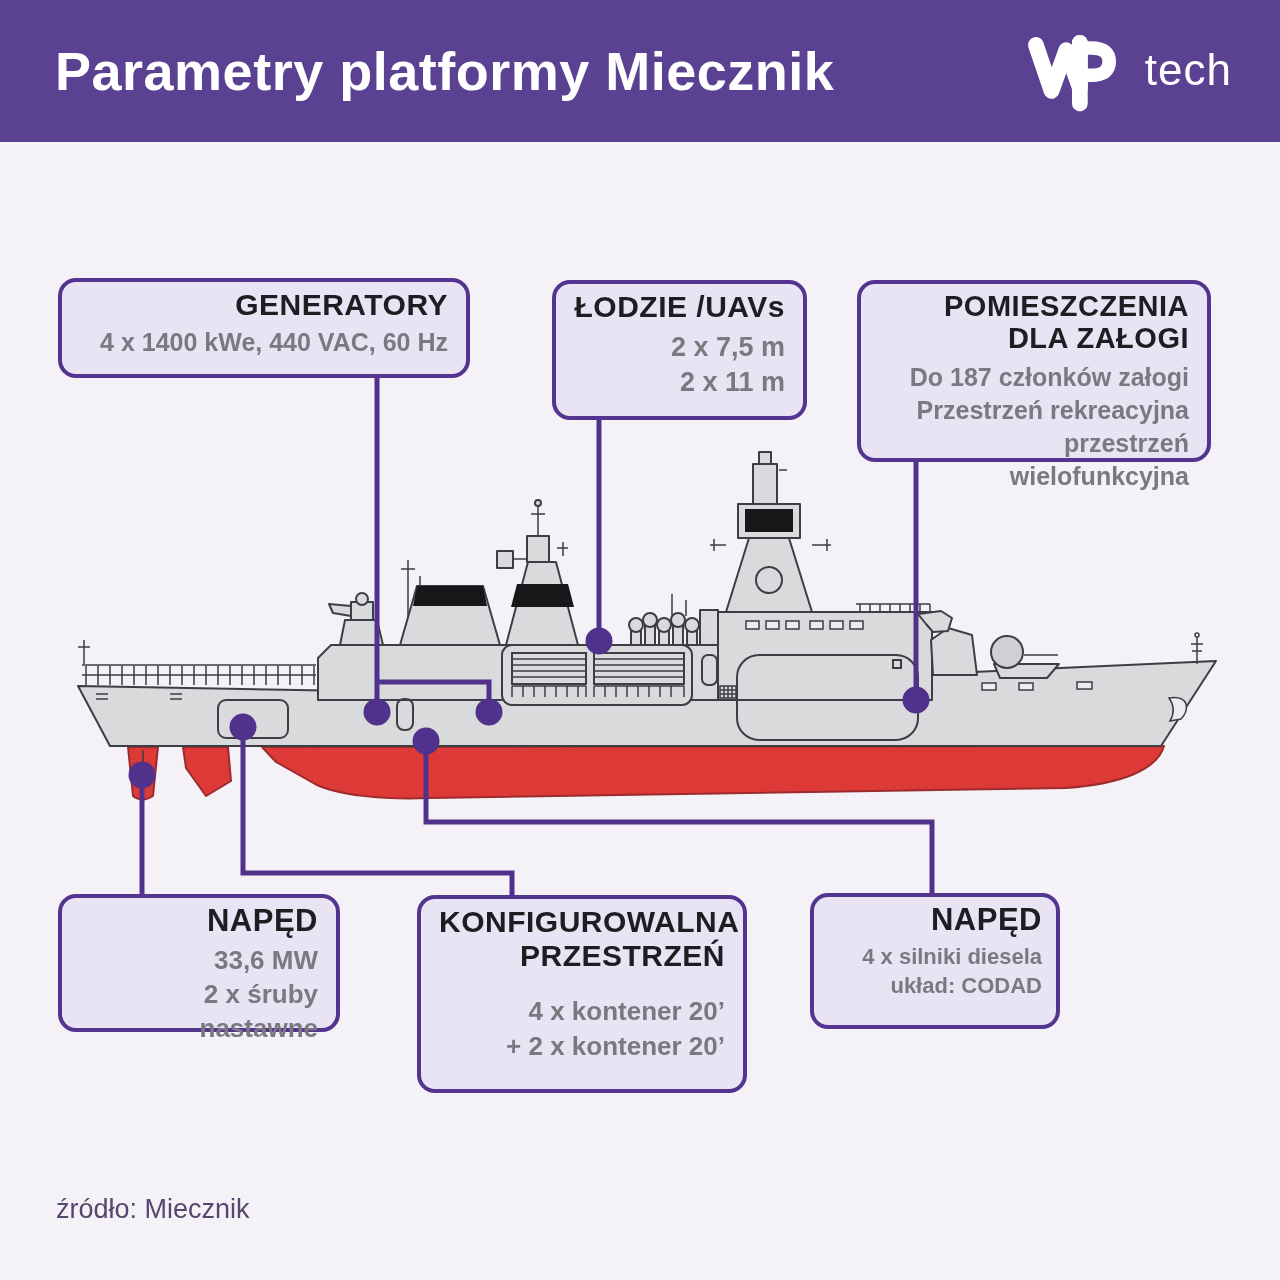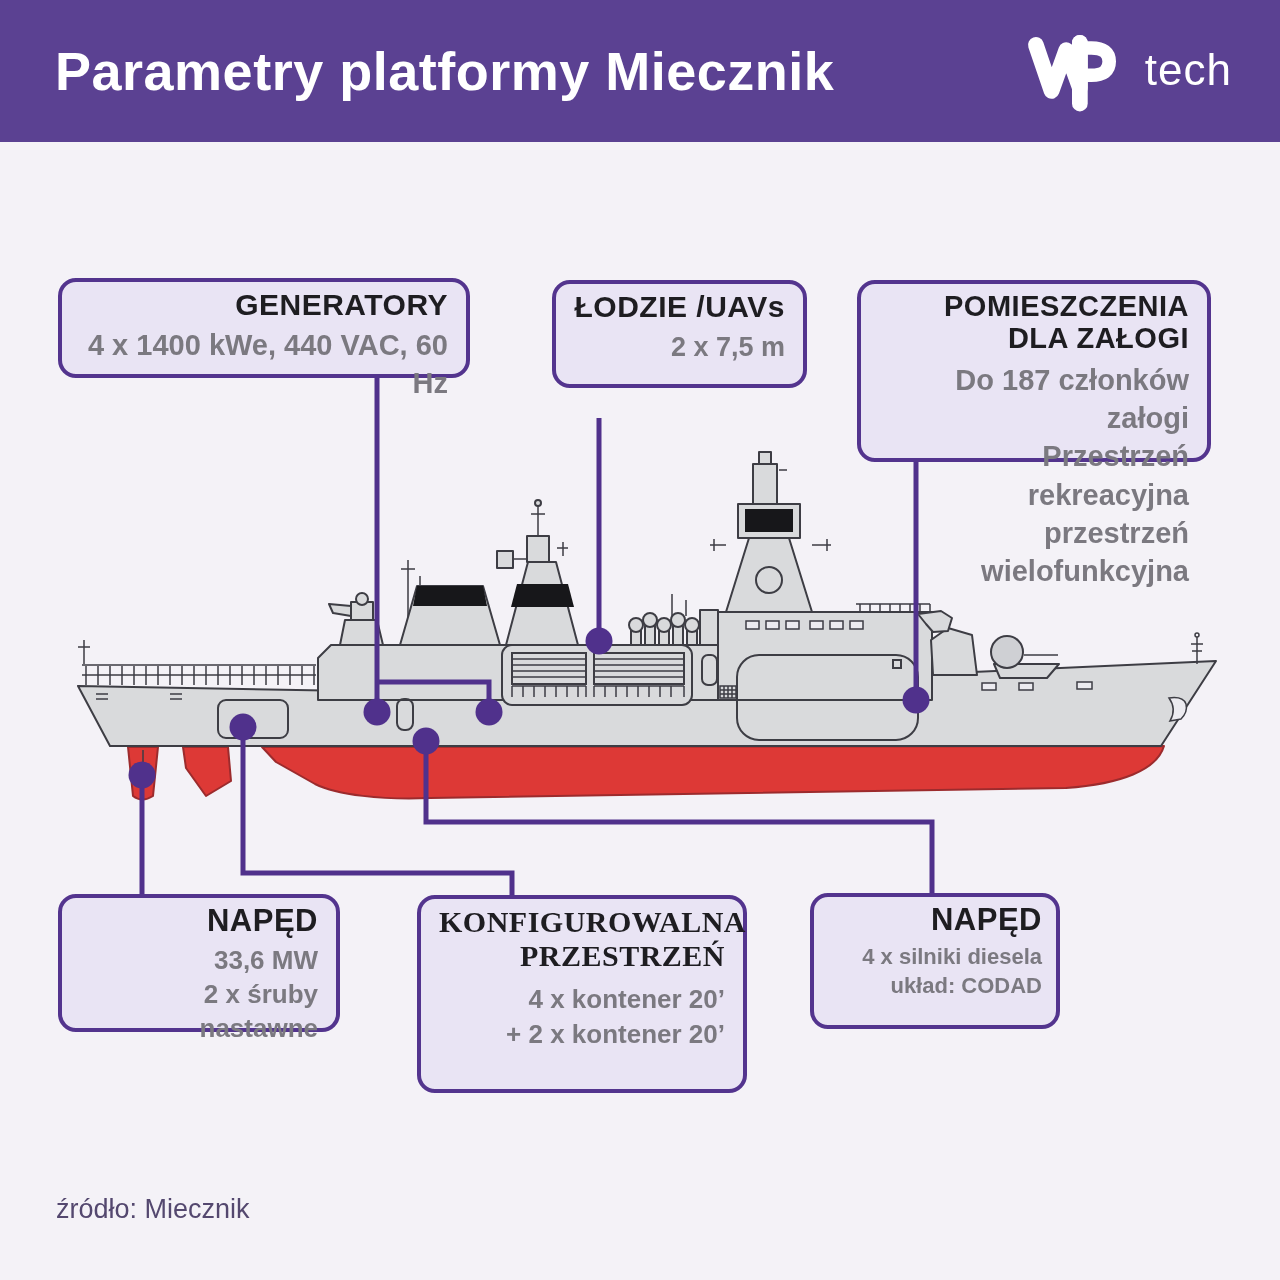--- a/index.html
+++ b/index.html
@@ -27,33 +27,33 @@
   .wbowl{fill:none; stroke:#fff; stroke-width:13; stroke-linecap:round;}
   .brand-suffix{color:#fff; font-size:44px; font-weight:500; margin-left:14px; letter-spacing:1px;}
   
   .callout{
     position:absolute; box-sizing:border-box;
     background:var(--box-bg); border:4px solid var(--box-border); border-radius:18px;
     display:flex; flex-direction:column; justify-content:flex-start;
     text-align:right; padding:6px 18px;
   }
   .callout h3{margin:0; font-size:30px; line-height:1.12; color:var(--title-color); letter-spacing:.5px;}
-  .callout p{margin:0; font-weight:bold; color:var(--body-color); font-size:29px; line-height:1.32;}
+  .callout p{margin:0; font-weight:bold; color:var(--body-color); font-size:25px; line-height:1.32;}
   #box-generatory{left:58px; top:278px; width:412px; height:100px;}
   #box-generatory h3{margin-bottom:4px;}
-  #box-lodzie{left:552px; top:280px; width:255px; height:108px;}
+  #box-lodzie{left:552px; top:280px; width:255px; height:140px;}
   #box-lodzie h3{margin-bottom:6px;}
   #box-lodzie p{font-size:27px;}
   #box-pomieszczenia{left:857px; top:280px; width:354px; height:182px;}
   #box-pomieszczenia h3{font-size:29px; margin-bottom:6px;}
   #box-naped-1{left:58px; top:894px; width:282px; height:138px;}
   #box-naped-1 h3{font-size:31px; margin-bottom:4px;}
   #box-naped-1 p{font-size:26px;}
   #box-konfigurowalna{left:417px; top:895px; width:330px; height:198px;}
-  #box-konfigurowalna h3{margin-bottom:10px;font-family:Liberation Serif, serif;}
+  #box-konfigurowalna h3{margin-bottom:22px;}
   #box-konfigurowalna p{font-size:26px;}
   #box-konfigurowalna .gap{margin-bottom:0;}
   #box-naped-2{left:810px; top:893px; width:250px; height:136px; padding:6px 14px;}
   #box-naped-2 h3{font-size:31px; margin-bottom:4px;}
   #box-naped-2 p{font-size:22px;}
   
   .ship-layer{position:absolute; left:0; top:0;}
   .hull{fill:var(--ship-gray); stroke:var(--ship-outline); stroke-width:2; stroke-linejoin:round;}
   .hull2{fill:var(--ship-gray2); stroke:var(--ship-outline); stroke-width:2;}
   .hullstroke{fill:none; stroke:var(--ship-outline); stroke-width:2;}
@@ -235,20 +235,21 @@
   </svg>
 
   <div class="callout" id="box-generatory">
     <h3>GENERATORY</h3>
     <p>4 x 1400 kWe, 440 VAC, 60 Hz</p>
   </div>
 
   <div class="callout" id="box-lodzie">
     <h3>ŁODZIE /UAVs</h3>
     <p>2 x 7,5 m</p>
+    <p>2 x 11 m</p>
   </div>
 
   <div class="callout" id="box-pomieszczenia">
     <h3>POMIESZCZENIA DLA ZAŁOGI</h3>
     <p>Do 187 członków załogi</p>
     <p>Przestrzeń rekreacyjna</p>
     <p>przestrzeń wielofunkcyjna</p>
   </div>
 
   <div class="callout" id="box-naped-1">

